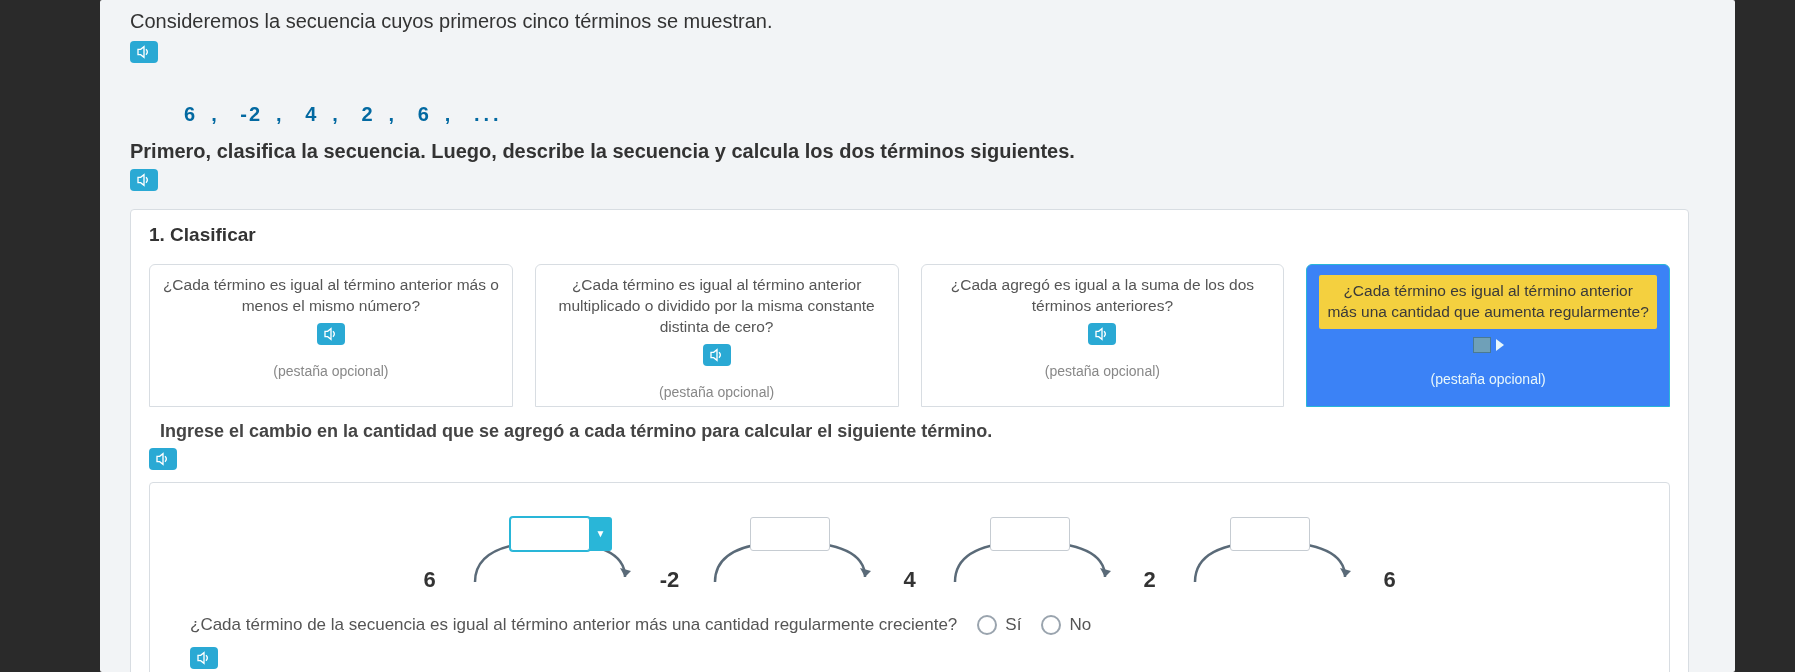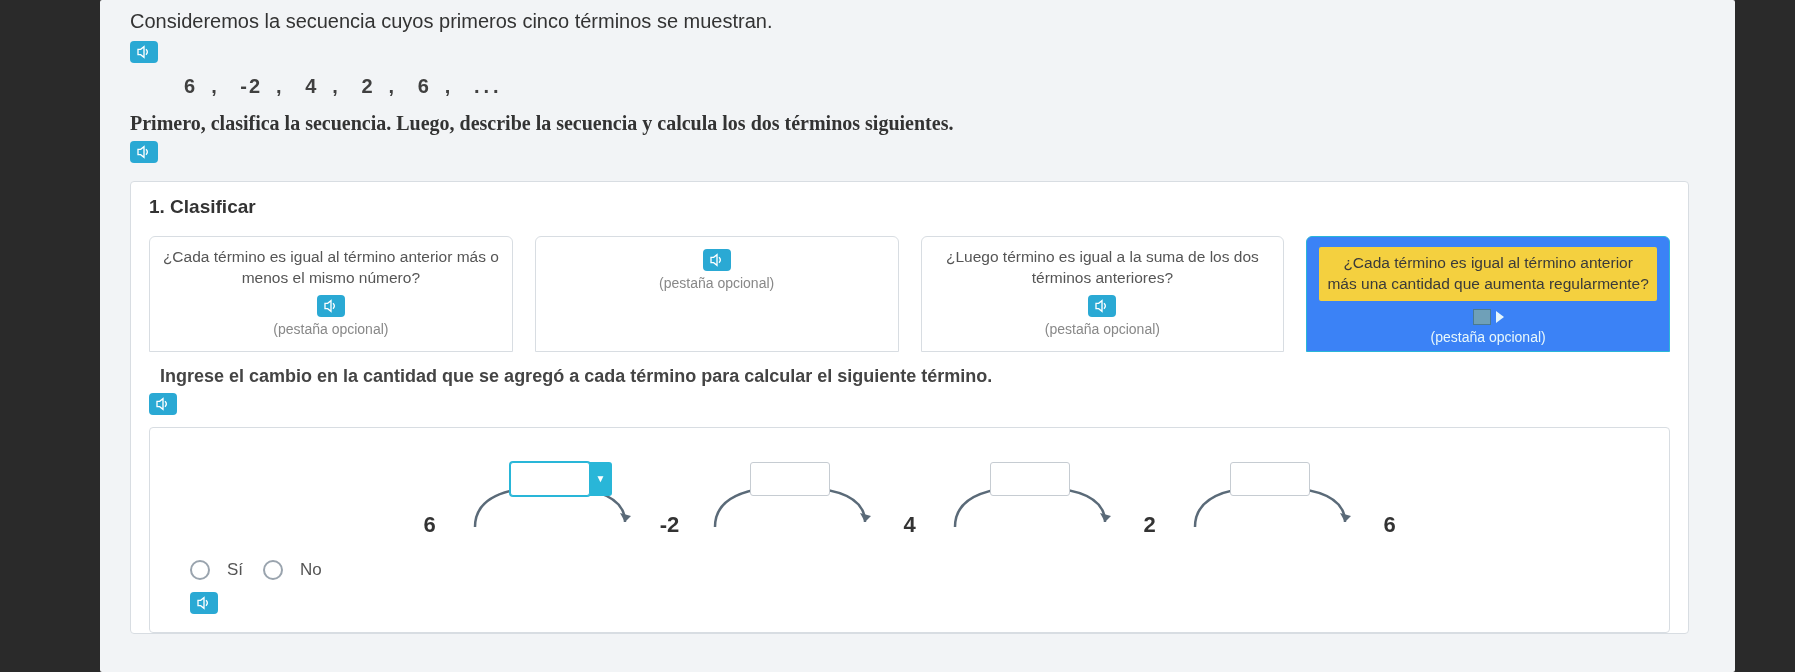--- a/index.html
+++ b/index.html
@@ -34,31 +34,30 @@
     border-radius: 4px;
     color: #fff;
     font-size: 13px;
     cursor: pointer;
     margin-top: 2px;
   }
   .audio-btn svg { width: 16px; height: 14px; }
   .sequence {
     font-size: 20px;
     font-weight: 600;
-    color: #404040;
-    margin: 12px 0 14px 40px;
+    color: #0369a1;
+    margin: 40px 0 14px 40px;
     letter-spacing: 2px;
   }
   .sequence .term { margin: 0 14px; font-weight: 700; }
   .instruction {
     font-size: 20px;
     font-weight: 700;
     color: #333;
     margin-bottom: 4px;
-    font-family: Liberation Serif, serif;
   }
   .section {
     background: #fff;
     border: 1px solid #d8dde2;
     border-radius: 4px;
     margin-top: 18px;
     padding: 14px 18px 0 18px;
   }
   .section-title {
     font-size: 19px;
@@ -85,21 +84,21 @@
     cursor: pointer;
   }
   .tab-question {
     font-size: 15.5px;
     color: #555;
     line-height: 1.35;
   }
   .tab-caption {
     font-size: 14px;
     color: #888;
-    margin-top: 0;
+    margin-top: 14px;
   }
   .tab.selected {
     background: #3b82f6;
     border-color: #29b6d8;
   }
   .tab.selected .tab-question-wrap {
     background: #f4d03f;
     color: #3a3a3a;
     border-radius: 2px;
     padding: 6px 8px;
@@ -199,21 +198,21 @@
     display: flex;
     align-items: center;
     gap: 20px;
     margin-top: 22px;
     font-size: 17px;
     color: #555;
   }
   .radio {
     display: inline-flex;
     align-items: center;
-    gap: 17px;
+    gap: 8px;
     cursor: pointer;
   }
   .radio .circle {
     width: 20px; height: 20px; border: 2px solid #9aa4ae; border-radius: 50%;
   }
   .footer-audio { margin-top: 10px; }
 </style>
 </head>
 <body>
 
@@ -251,30 +250,31 @@
         <div class="tab-question">¿Cada término es igual al término anterior más o menos el mismo número?</div>
         <div class="audio-btn">
           <svg viewBox="0 0 24 18">
               <path d="M3 5 h4 l5 -4 v16 l-5 -4 h-4 z M15 5 q4 4 0 8" fill="none" stroke="#fff" stroke-width="2"></path>
             </svg>
         </div>
         <div class="tab-caption">(pestaña opcional)</div>
       </div>
 
       <div class="tab">
+        <div class="tab-question">¿Cada término es igual al término anterior multiplicado o dividido por la misma constante distinta de cero?</div>
         <div class="audio-btn">
           <svg viewBox="0 0 24 18">
               <path d="M3 5 h4 l5 -4 v16 l-5 -4 h-4 z M15 5 q4 4 0 8" fill="none" stroke="#fff" stroke-width="2"></path>
             </svg>
         </div>
         <div class="tab-caption">(pestaña opcional)</div>
       </div>
 
       <div class="tab">
-        <div class="tab-question">¿Luego término es igual a la suma de los dos términos anteriores?</div>
+        <div class="tab-question">¿Cada agregó es igual a la suma de los dos términos anteriores?</div>
         <div class="audio-btn">
           <svg viewBox="0 0 24 18">
               <path d="M3 5 h4 l5 -4 v16 l-5 -4 h-4 z M15 5 q4 4 0 8" fill="none" stroke="#fff" stroke-width="2"></path>
             </svg>
         </div>
         <div class="tab-caption">(pestaña opcional)</div>
       </div>
 
       <div class="tab selected">
         <div class="tab-question-wrap">
@@ -338,20 +338,21 @@
             <path d="M165 50 l-5 -9 l11 3 z" fill="#5a6a78"></path>
           </svg>
           <input class="hop-input" style="">
         </div>
 
         <div class="term-label">6</div>
 
       </div>
 
       <div class="question-row">
+        <span>¿Cada término de la secuencia es igual al término anterior más una cantidad regularmente creciente?</span>
         <label class="radio">
           <span class="circle"></span>
           <span>Sí</span>
         </label>
         <label class="radio">
           <span class="circle"></span>
           <span>No</span>
         </label>
       </div>
 

